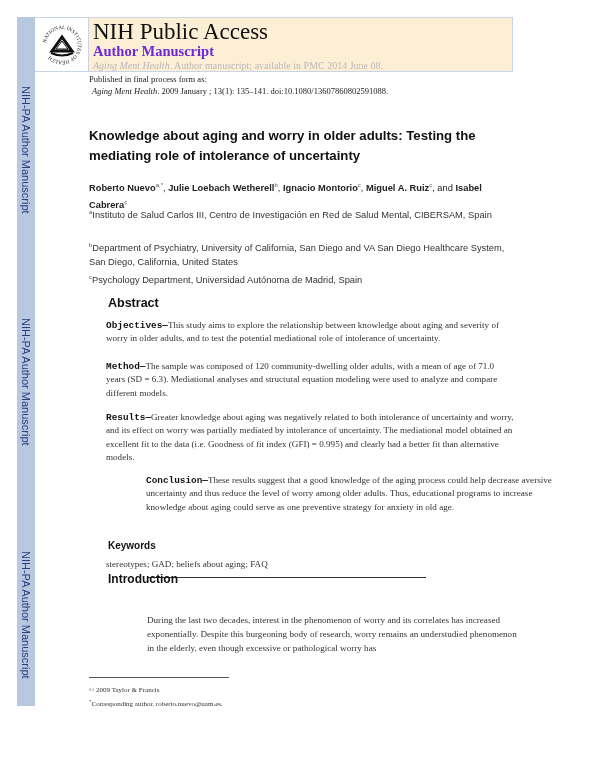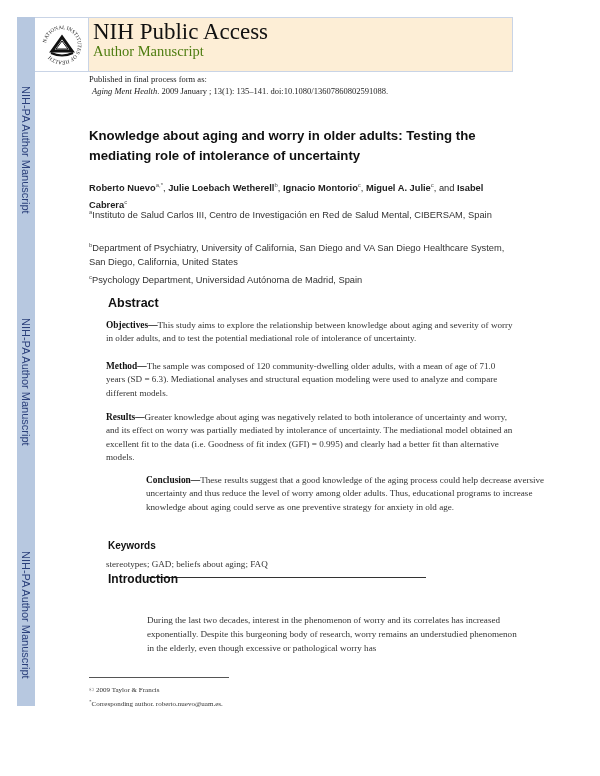--- a/index.html
+++ b/index.html
@@ -4,33 +4,33 @@
 <style>
   html, body { margin:0; padding:0; }
   body { width:600px; height:776px; background:#ffffff; position:relative; overflow:hidden; font-family:"Liberation Serif", serif; color:#222; }
   .sidebar { position:absolute; left:17px; top:17px; width:18px; height:689px; background:#b7c8e0; }
   .side-label { position:absolute; left:17px; width:18px; display:flex; align-items:center; justify-content:center; }
   .side-label span { writing-mode:vertical-rl; font-family:"Liberation Sans", sans-serif; font-size:11px; color:#2a3f7a; white-space:nowrap; }
   .header { position:absolute; left:35px; top:17px; width:478px; height:55px; border:1px solid #c9d4e6; border-left:none; box-sizing:border-box; display:flex; }
   .logo { width:53px; height:100%; background:#fff; border-right:1px solid #c9d4e6; display:flex; align-items:center; justify-content:center; }
   .banner { flex:1; background:#fdeed6; padding-left:12px; position:relative; }
   .banner .t1 { position:absolute; left:4px; top:1px; font-size:23px; color:#111; }
-  .banner .t2 { position:absolute; left:4px; top:25px; font-size:14.5px; font-weight:normal; color:#4d7c0f; }
+  .banner .t2 { position:absolute; left:4px; top:25px; font-size:14.5px; font-weight:bold; color:#6d28d9; }
   .banner .t3 { position:absolute; left:4px; top:42px; font-size:10px; color:#b9b9b9; white-space:nowrap; }
   .banner .t3 i { font-style:italic; }
   .pub { position:absolute; left:89px; top:73px; font-size:8.5px; line-height:12px; color:#222; }
   .pub i { font-style:italic; }
   .title { position:absolute; left:89px; top:126px; width:420px; font-family:"Liberation Sans", sans-serif; font-weight:bold; font-size:13.2px; line-height:20px; color:#111; }
   .authors { position:absolute; left:89px; top:178px; width:430px; font-family:"Liberation Sans", sans-serif; font-size:9.3px; line-height:14px; color:#222; }
   .authors b { font-weight:bold;text-align:right; }
   .authors sup, .aff sup { font-size:6px; color:#555; }
   .aff { position:absolute; left:89px; width:430px; font-family:"Liberation Sans", sans-serif; font-size:9.3px; line-height:14px; color:#333; }
   .h2 { position:absolute; left:89px; font-family:"Liberation Sans", sans-serif; font-weight:bold; color:#111;margin-left:19px; }
   .para { position:absolute; left:106px; width:408px; font-size:9.1px; line-height:13.3px; color:#333; }
-  .para b { font-family:Liberation Serif, serif; font-weight:bold; color:#111; font-size:9.4px; }
+  .para b { font-family:Liberation Mono, monospace; font-weight:bold; color:#111; font-size:9.4px; }
   .rule { position:absolute; height:1px; background:#333; }
   .intro { position:absolute; left:147px; width:375px; font-size:9.1px; line-height:14px; color:#333; }
   .foot { position:absolute; left:89px; font-size:7px; line-height:12px; color:#333; }
 </style>
 </head>
 <body>
 
 <div class="sidebar"></div>
 <div class="side-label" style="top:80px;height:140px;">
     <span>NIH-PA Author Manuscript</span>
@@ -50,32 +50,33 @@
         </defs>
       <text font-size="5.2" font-family="Liberation Serif, serif" fill="#111"><textPath href="#arc" startOffset="2%">NATIONAL INSTITUTES OF HEALTH</textPath></text>
       <path d="M13,29 L23,15 L33,29 Z" fill="none" stroke="#111" stroke-width="3"></path>
       <path d="M17,27 L23,19 L29,27 Z" fill="#fff" stroke="#111" stroke-width="1"></path>
       <path d="M12,31 Q23,36 34,31" fill="none" stroke="#111" stroke-width="2"></path>
     </svg>
   </div>
   <div class="banner">
     <div class="t1">NIH Public Access</div>
     <div class="t2">Author Manuscript</div>
+    <div class="t3"><i>Aging Ment Health</i><span>. Author manuscript; available in PMC 2014 June 08.</span></div>
   </div>
 </div>
 
 <div class="pub">
   <div>Published in final process form as:</div>
   <div style="padding-left:3px;text-align:center;"><i>Aging Ment Health</i><span>. 2009 January ; 13(1): 135–141. doi:10.1080/13607860802591088.</span></div>
 </div>
 
 <div class="title">Knowledge about aging and worry in older adults: Testing the mediating role of intolerance of uncertainty</div>
 
 <div class="authors">
-  <b>Roberto Nuevo</b><sup>a,*</sup><span>, </span><b>Julie Loebach Wetherell</b><sup>b</sup><span>, </span><b>Ignacio Montorio</b><sup>c</sup><span>, </span><b>Miguel A. Julie</b><sup>c</sup><span>, and </span><b>Isabel Cabrera</b><sup>c</sup>
+  <b>Roberto Nuevo</b><sup>a,*</sup><span>, </span><b>Julie Loebach Wetherell</b><sup>b</sup><span>, </span><b>Ignacio Montorio</b><sup>c</sup><span>, </span><b>Miguel A. Ruiz</b><sup>c</sup><span>, and </span><b>Isabel Cabrera</b><sup>c</sup>
 </div>
 
 <div class="aff" style="top:205px;"><sup>a</sup><span>Instituto de Salud Carlos III, Centro de Investigación en Red de Salud Mental, CIBERSAM, Spain</span></div>
 <div class="aff" style="top:238px;"><sup>b</sup><span>Department of Psychiatry, University of California, San Diego and VA San Diego Healthcare System, San Diego, California, United States</span></div>
 <div class="aff" style="top:270px;"><sup>c</sup><span>Psychology Department, Universidad Autónoma de Madrid, Spain</span></div>
 
 <div class="h2" style="top:296px;font-size:12.5px;">Abstract</div>
 
 <div class="para" style="top:319px;"><b>Objectives—</b><span>This study aims to explore the relationship between knowledge about aging and severity of worry in older adults, and to test the potential mediational role of intolerance of uncertainty.</span></div>
 <div class="para" style="top:360px;"><b>Method—</b><span>The sample was composed of 120 community-dwelling older adults, with a mean of age of 71.0 years (SD = 6.3). Mediational analyses and structural equation modeling were used to analyze and compare different models.</span></div>

